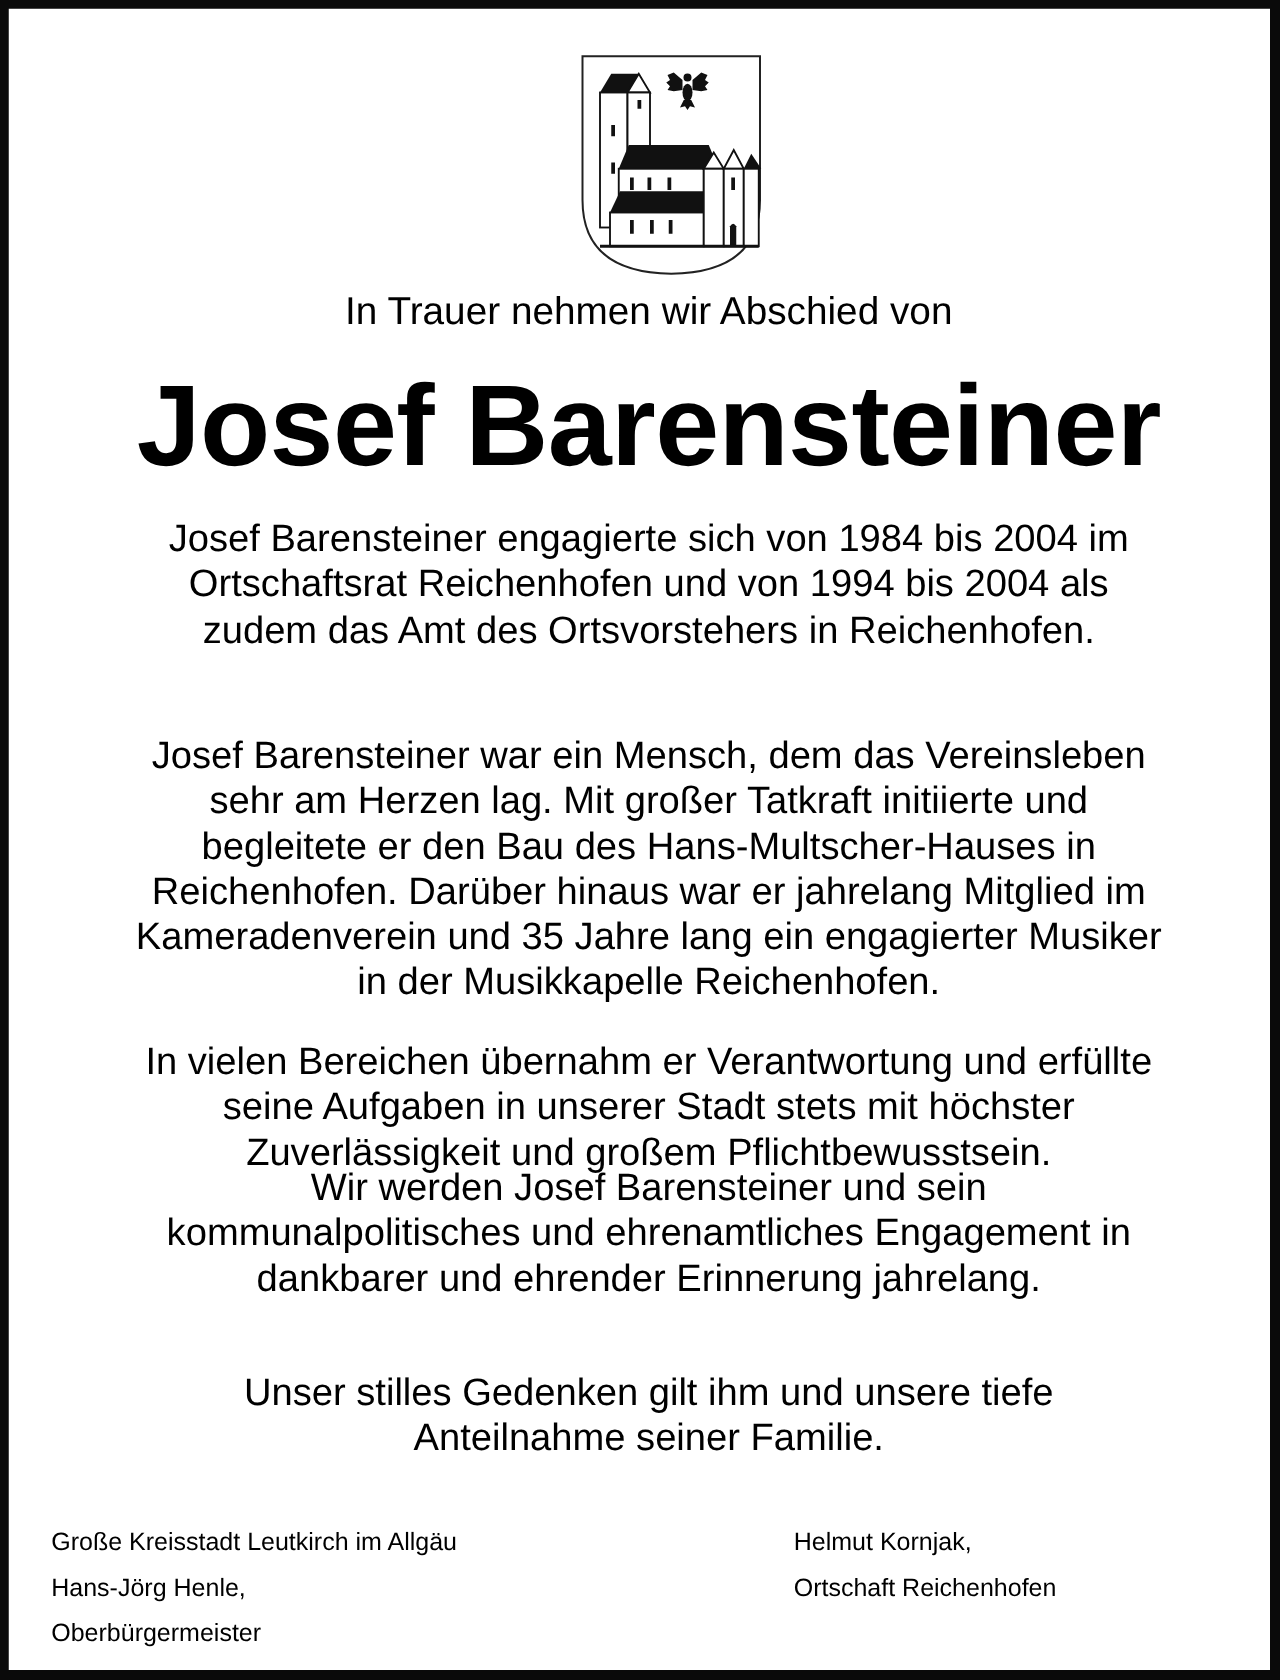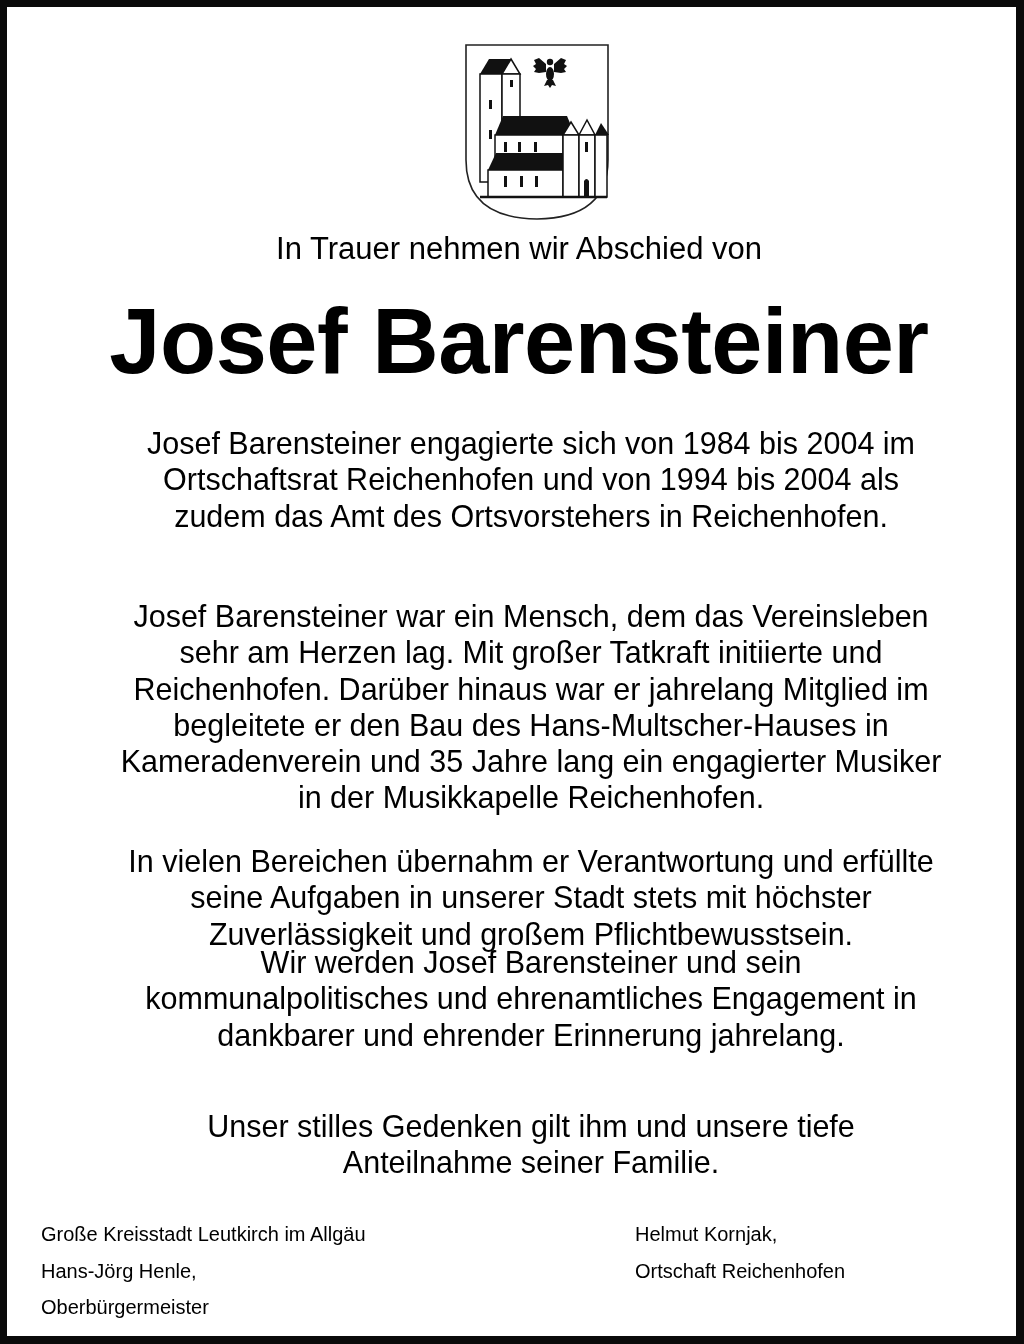--- a/index.html
+++ b/index.html
@@ -1,21 +1,21 @@
 <!DOCTYPE html>
 <html><head>
 <meta charset="utf-8">
 <style>
   html, body { margin:0; padding:0; background:#ffffff; }
   body { width:1024px; height:1344px; position:relative; overflow:hidden; font-family:"Liberation Sans", sans-serif; color:#000; }
   .frame { position:absolute; left:0; top:0; width:1024px; height:1344px; box-sizing:border-box; border:7px solid #0a0a0a; border-bottom-width:8px; border-right-width:8px; background:#fff;padding-left:20px; }
   .crest { position:absolute; left:456px; top:35px; width:148px; height:180px; }
   .intro { position:absolute; left:0; width:1024px; top:222px; text-align:center; font-size:31px; line-height:40px; }
   .name { position:absolute; left:0; width:1024px; top:284px; text-align:center; font-size:92px; font-weight:bold; line-height:100px; letter-spacing:-0.5px; }
-  .para { position:absolute; left:20px; width:984px; text-align:center; font-size:30.5px; line-height:36.3px; margin:12px; }
+  .para { position:absolute; left:20px; width:984px; text-align:center; font-size:30.5px; line-height:36.3px; margin:0; }
   .p1 { top:406px; }
   .p2 { top:579px; }
   .p3 { top:824px; }
   .p4 { top:925px; }
   .p5 { top:1089px; }
   .sig { position:absolute; top:1209px; font-size:20px; line-height:36.5px; }
   .sig div { white-space:nowrap; }
   .sig-left { left:34px; }
   .sig-right { left:628px; }
 </style>
@@ -75,22 +75,22 @@
 
   <div class="para p1">
     <div>Josef Barensteiner engagierte sich von 1984 bis 2004 im</div>
     <div>Ortschaftsrat Reichenhofen und von 1994 bis 2004 als</div>
     <div>zudem das Amt des Ortsvorstehers in Reichenhofen.</div>
   </div>
 
   <div class="para p2">
     <div>Josef Barensteiner war ein Mensch, dem das Vereinsleben</div>
     <div>sehr am Herzen lag. Mit großer Tatkraft initiierte und</div>
+    <div>begleitete er den Bau des Hans-Multscher-Hauses in</div>
     <div>Reichenhofen. Darüber hinaus war er jahrelang Mitglied im</div>
-    <div>begleitete er den Bau des Hans-Multscher-Hauses in</div>
     <div>Kameradenverein und 35 Jahre lang ein engagierter Musiker</div>
     <div>in der Musikkapelle Reichenhofen.</div>
   </div>
 
   <div class="para p3">
     <div>In vielen Bereichen übernahm er Verantwortung und erfüllte</div>
     <div>seine Aufgaben in unserer Stadt stets mit höchster</div>
     <div>Zuverlässigkeit und großem Pflichtbewusstsein.</div>
   </div>
 

